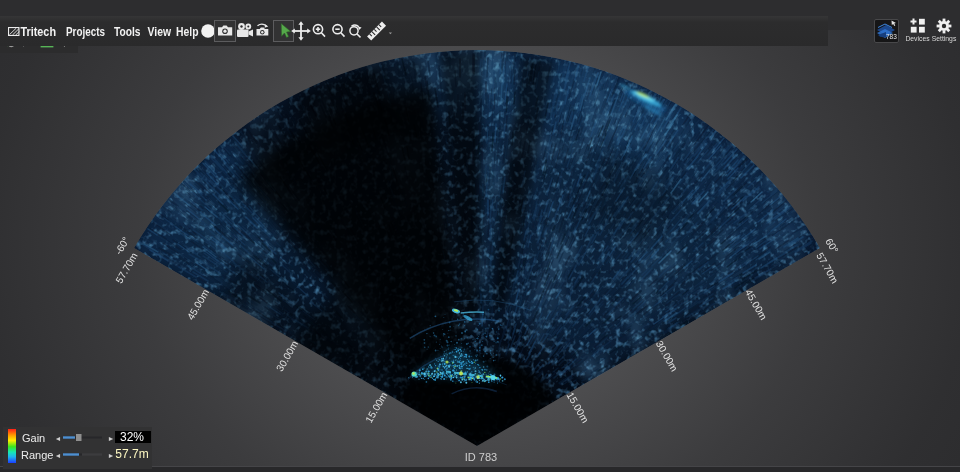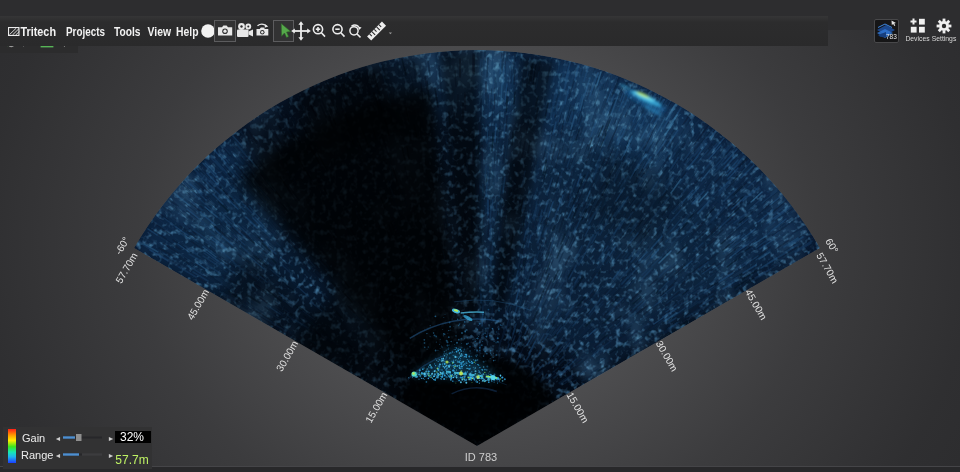--- a/index.html
+++ b/index.html
@@ -928,21 +928,21 @@
       <div class="arr" style="left:104.5px;top:21.5px">►</div>
   <svg width="149" height="42">
     <line x1="60" y1="10.5" x2="99" y2="10.5" stroke="#27272a" stroke-width="2"></line>
     <line x1="60" y1="10.5" x2="72" y2="10.5" stroke="#4d8fd0" stroke-width="2.4"></line>
     <rect x="73" y="7" width="5.5" height="7" fill="#8f8f8f"></rect>
     <line x1="60" y1="27.5" x2="99" y2="27.5" stroke="#27272a" stroke-width="2"></line>
     <line x1="60" y1="27.5" x2="76" y2="27.5" stroke="#4d8fd0" stroke-width="2.4"></line>
     <line x1="79" y1="27.5" x2="99" y2="27.5" stroke="#3c3c3e" stroke-width="2.6"></line>
   </svg>
   <div class="val" style="left:112px;top:4px;width:36px;height:12px;background:#000;color:#fff;padding-right:2px;line-height:12px">32%</div>
-  <div class="val" style="left:112px;top:26px;width:36px;color:#bef264;padding-right:2px">57.7m</div>
+  <div class="val" style="left:112px;top:20px;width:36px;color:#fef9c3;padding-right:2px">57.7m</div>
 </div>
 </div>
 <div id="menubar">
     <svg width="960" height="30">
 <g>
  <rect x="8" y="11" width="11.5" height="9" fill="#ececec"></rect>
  <rect x="9.1" y="12.1" width="9.3" height="6.8" fill="#2a2a2b"></rect>
  <g stroke="#ececec" stroke-width="0.9">
   <line x1="9.5" y1="18.6" x2="16.2" y2="12.2"></line>
           <line x1="12.5" y1="19" x2="19" y2="12.6"></line>

